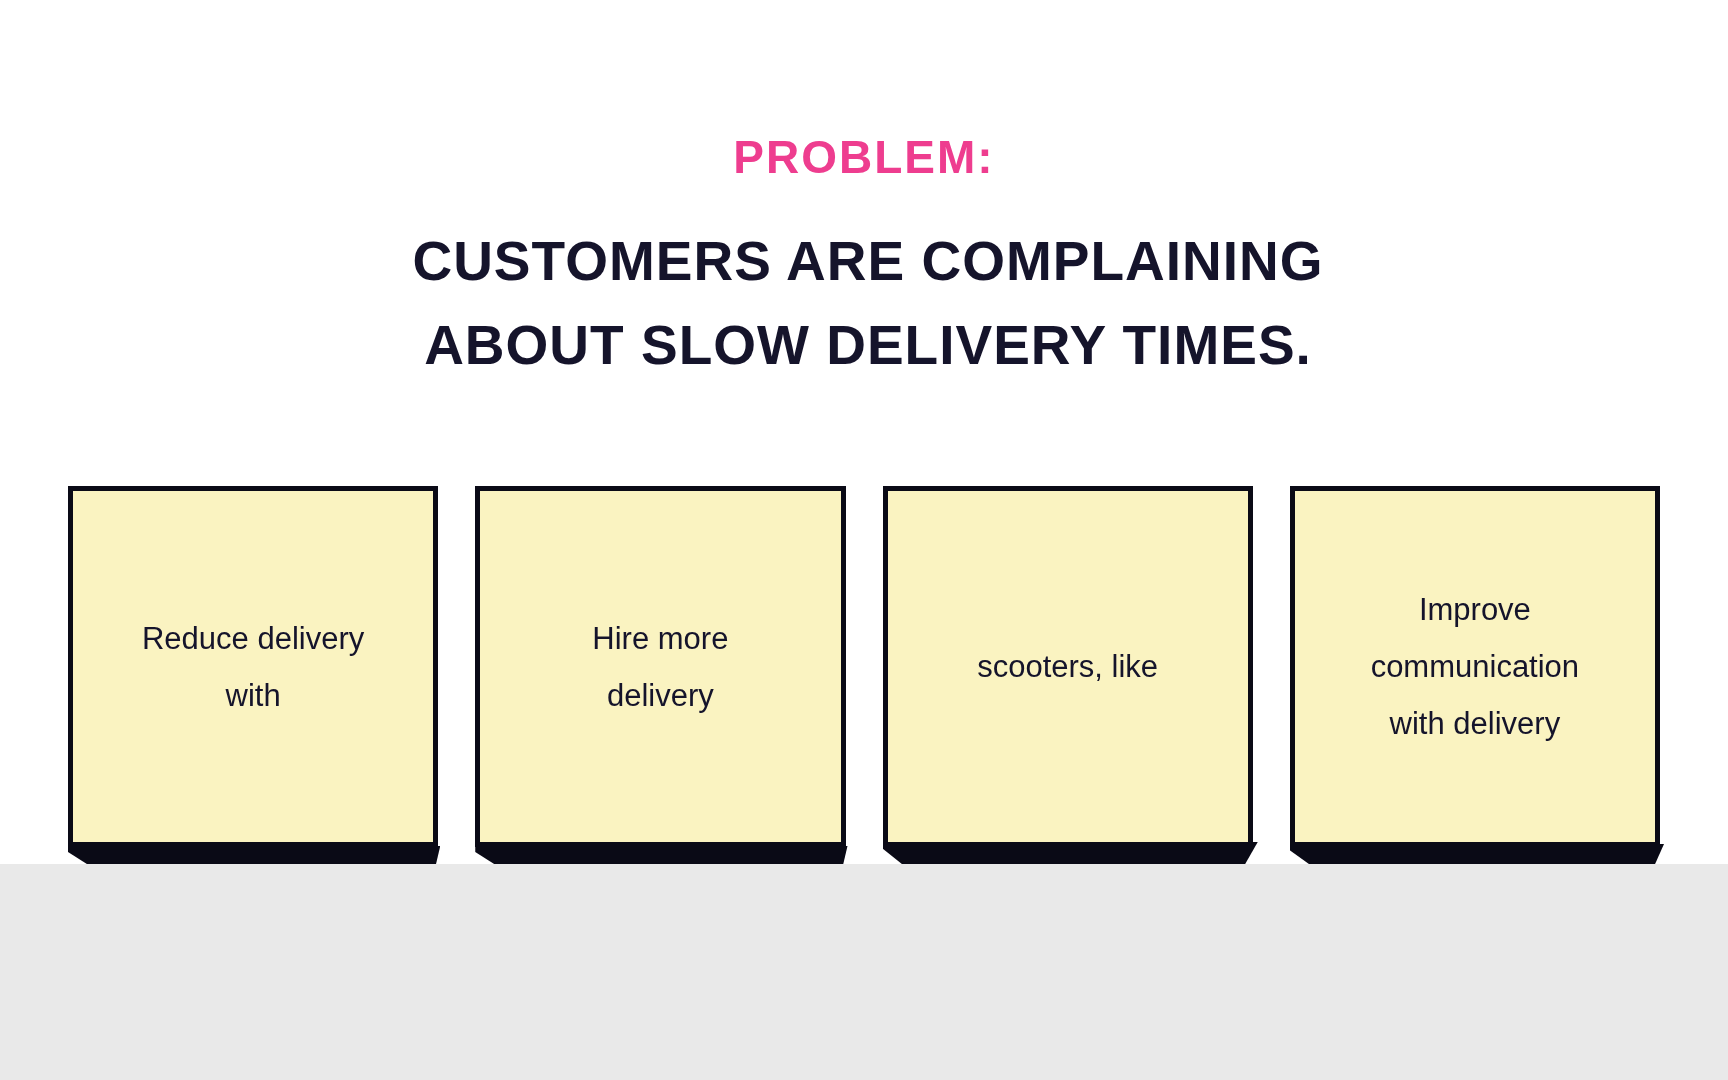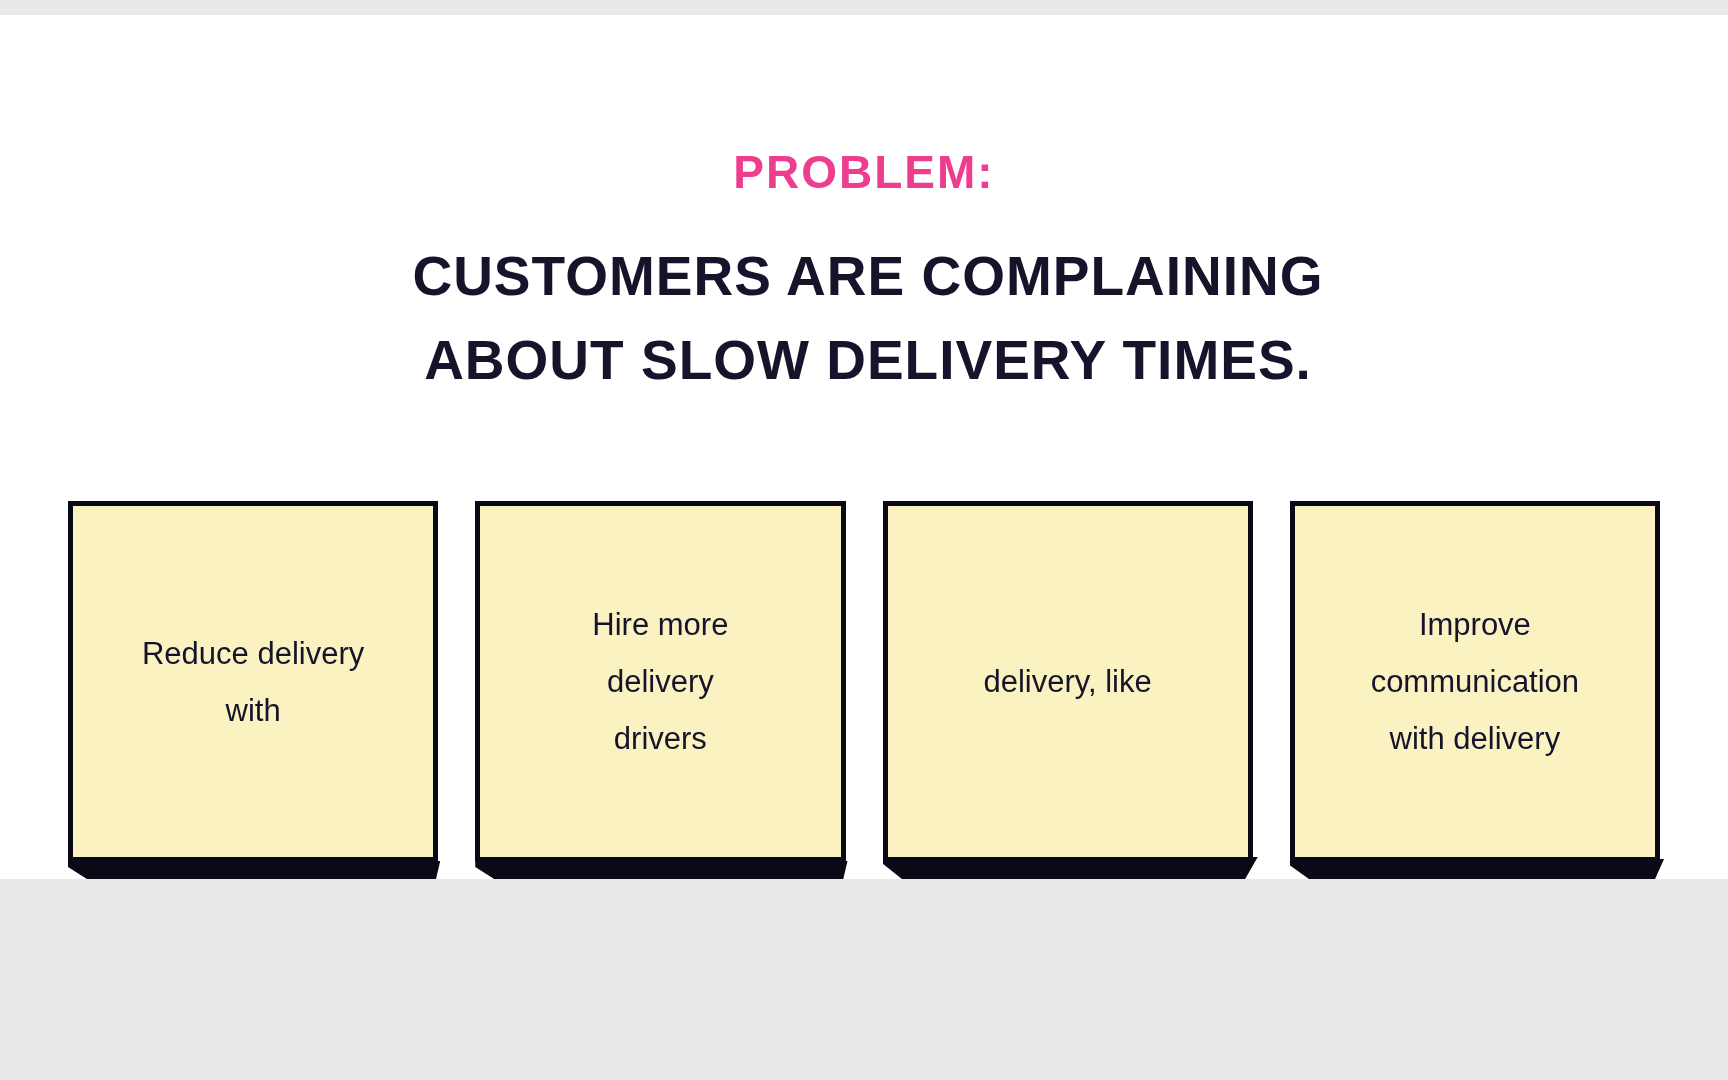--- a/index.html
+++ b/index.html
@@ -12,21 +12,21 @@
   * { margin: 0; padding: 0; box-sizing: border-box; }
   html, body { background: #e9e9e9; }
   body { font-family: "Liberation Sans", sans-serif; }
 
   .slide {
     position: relative;
     width: 1728px;
     height: 864px;
     background: var(--bg);
     overflow: hidden;
-    margin: 15px auto;
+    margin: 0 auto;
   }
 
   .eyebrow {
     position: absolute;
     top: 130px;
     left: 0;
     width: 100%;
     text-align: center;
     font-size: 46px;
     font-weight: 700;
@@ -119,27 +119,26 @@
       <div class="note-text">
         <div class="note-line">Reduce delivery</div>
         <div class="note-line">with</div>
       </div>
     </div>
 
     <div class="sticky-note">
       <div class="note-text">
         <div class="note-line">Hire more</div>
         <div class="note-line">delivery</div>
-        <div class="note-line">drivers</div>
       </div>
     </div>
 
     <div class="sticky-note">
       <div class="note-text">
-        <div class="note-line">delivery, like</div>
+        <div class="note-line">scooters, like</div>
       </div>
     </div>
 
     <div class="sticky-note">
       <div class="note-text">
         <div class="note-line">Improve</div>
         <div class="note-line">communication</div>
         <div class="note-line">with delivery</div>
       </div>
     </div>

